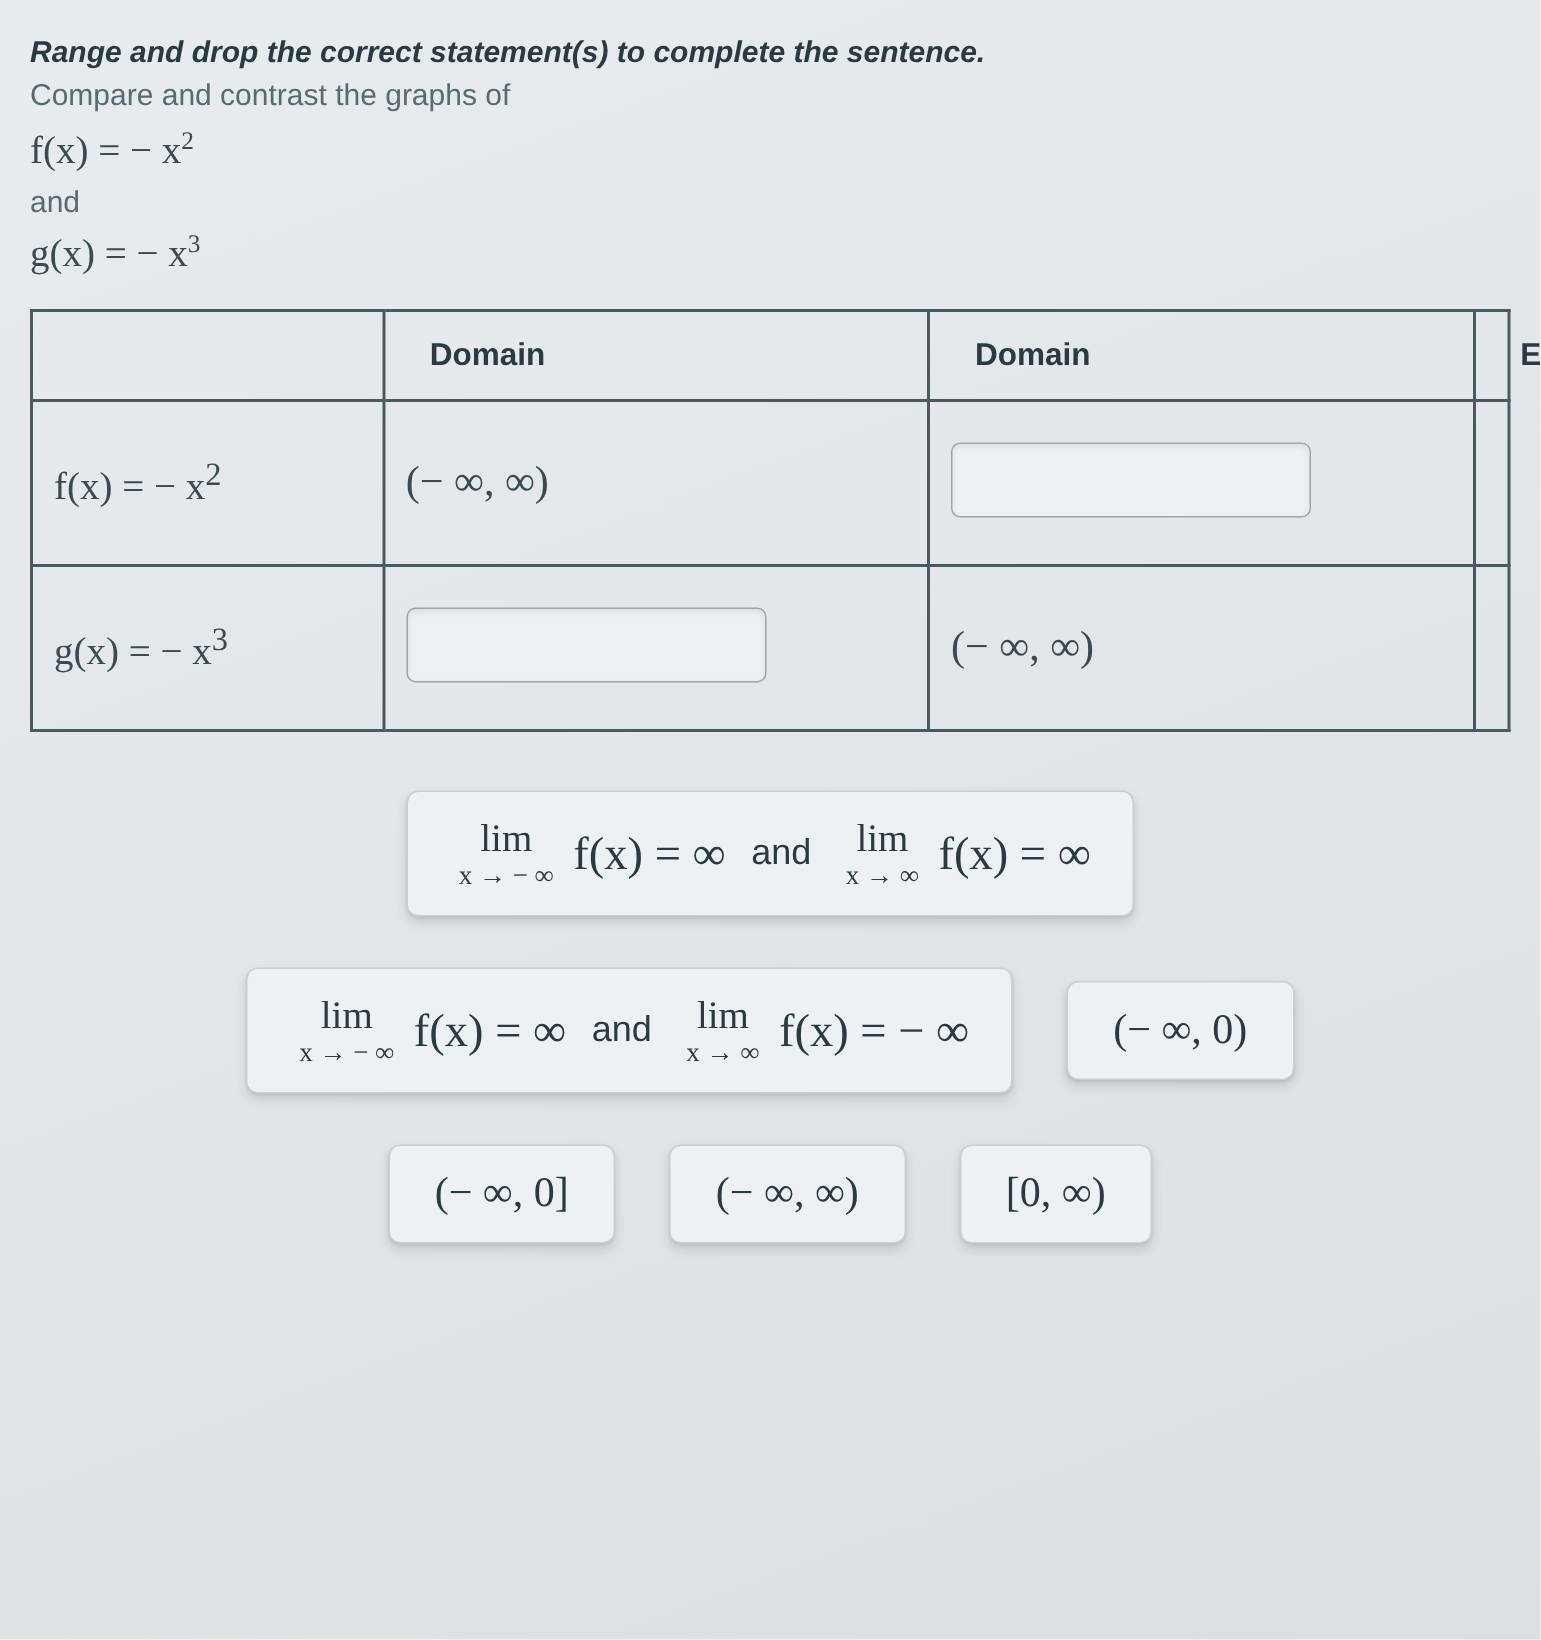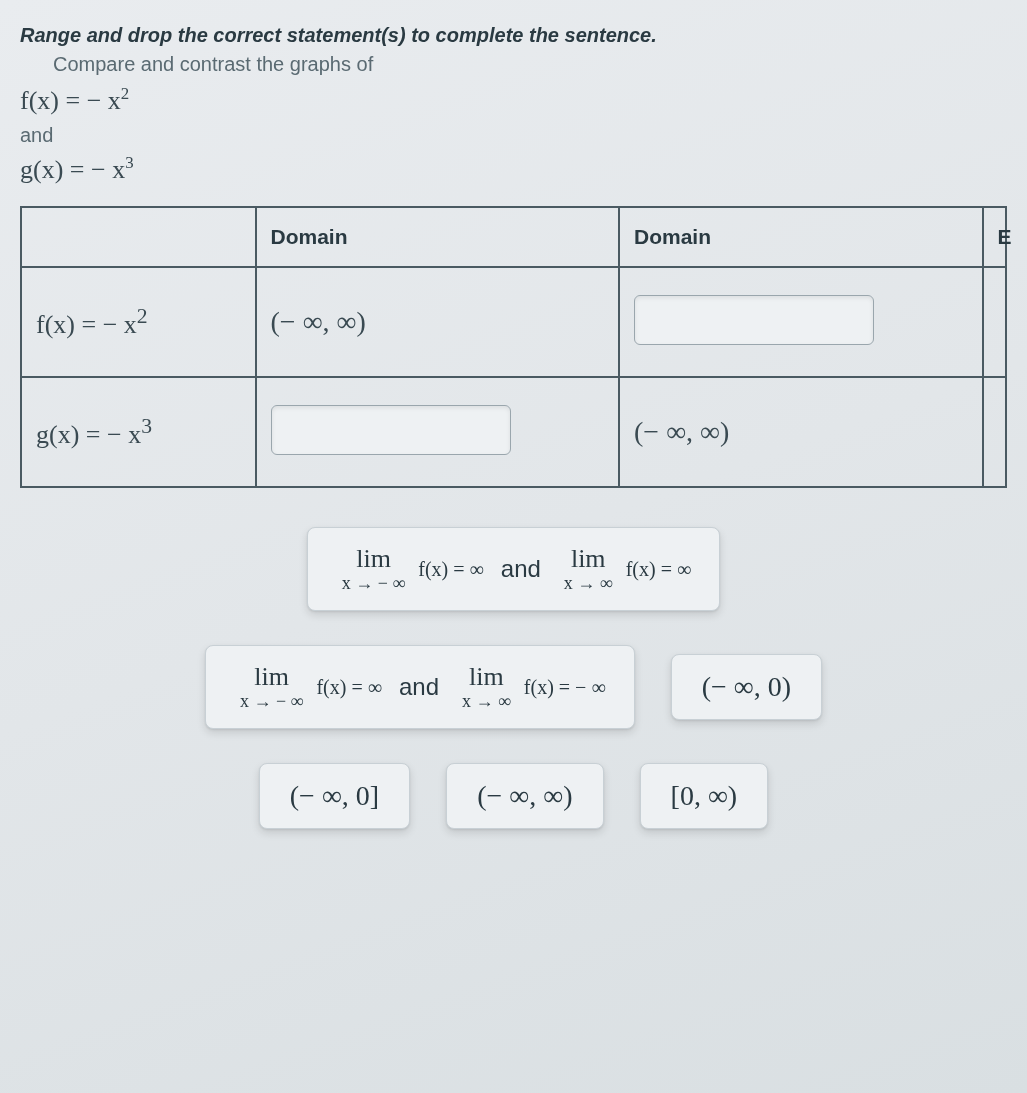--- a/index.html
+++ b/index.html
@@ -17,21 +17,20 @@
     font-weight: 700;
     font-style: italic;
     font-size: 20px;
     color: #2a3a42;
     margin-bottom: 6px;
   }
   .subtext {
     font-size: 20px;
     color: #5a6a72;
     margin-bottom: 8px;
-    margin-left: 33px;
   }
   .formula {
     font-family: "Cambria Math", "Times New Roman", serif;
     font-size: 26px;
     color: #3a4a52;
     margin: 4px 0 8px 0;
   }
   .formula sup { font-size: 0.65em; vertical-align: super; }
   .and-word {
     font-size: 20px;
@@ -50,21 +49,21 @@
     padding: 18px 14px;
     text-align: left;
     vertical-align: middle;
     height: 110px;
   }
   table.grid th {
     font-weight: 700;
     font-size: 21px;
     color: #2a3a42;
     height: 60px;
-    padding: 12px 14px;
+    padding: 12px 30px;
   }
   .col-fn   { width: 200px; }
   .col-dom  { width: 310px; }
   .col-rng  { width: 310px; }
   .col-edge { width: 20px; }
   .row-label {
     font-family: "Cambria Math","Times New Roman",serif;
     font-size: 26px;
     color: #3a4a52;
   }
@@ -110,21 +109,21 @@
     color: #2a3a42;
     text-align: center;
     cursor: grab;
     user-select: none;
     white-space: nowrap;
   }
   .tile.small { padding: 16px 30px; font-size: 28px; }
   .lim-block { display:inline-block; text-align:center; margin: 0 6px; vertical-align: middle;}
   .lim-top { display:block; font-size: 26px; line-height:1; }
   .lim-bot { display:block; font-size: 18px; margin-top:2px; line-height:1; }
-  .eq-text { font-size: 20px; vertical-align: middle;}
+  .eq-text { font-size: 31px; vertical-align: middle;}
   .and-inline { font-family: "Segoe UI",Arial,sans-serif; font-size: 24px; margin: 0 10px; vertical-align: middle;}
 </style>
 </head>
 <body>
 
 <div class="instruction">Range and drop the correct statement(s) to complete the sentence.</div>
 <div class="subtext">Compare and contrast the graphs of</div>
 <div class="formula">
   <span>f(x) = − x</span><sup>2</sup>
 </div>

